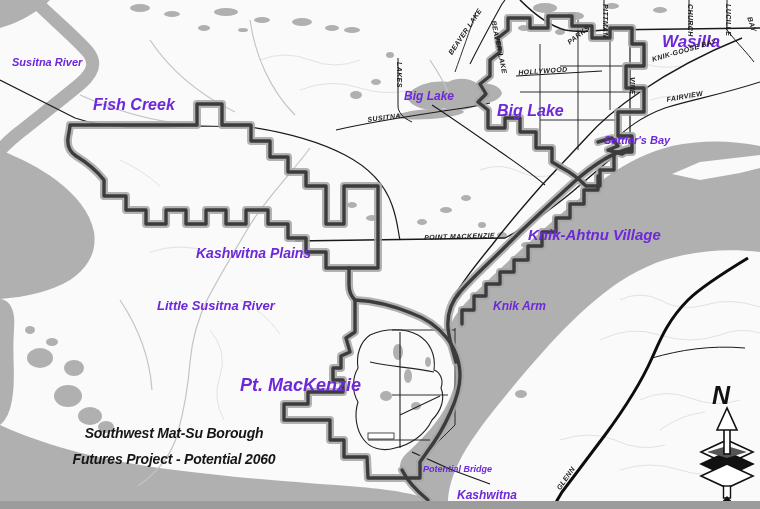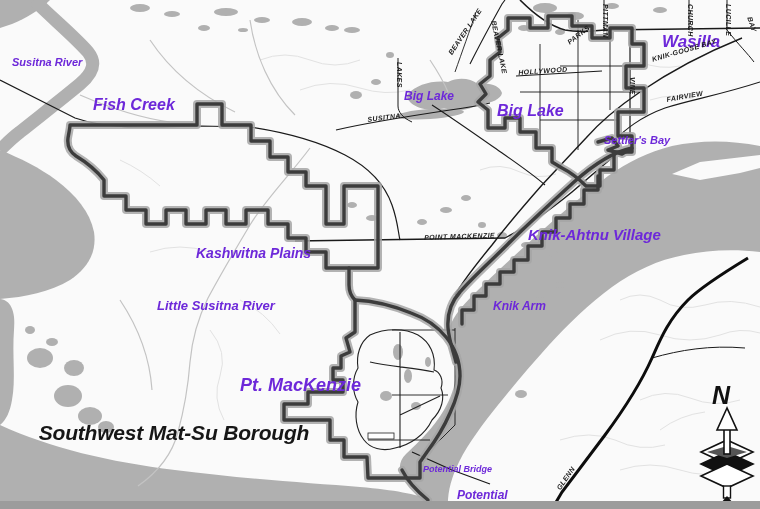--- a/index.html
+++ b/index.html
@@ -3,21 +3,21 @@
 <meta charset="utf-8">
 <style>
   html,body{margin:0;padding:0;background:#fff;}
   #stage{position:relative;width:760px;height:509px;overflow:hidden;background:#fafafa;
          font-family:"Liberation Sans",sans-serif;}
   #stage svg{position:absolute;left:0;top:0;}
   .lbl{position:absolute;white-space:nowrap;font-weight:bold;font-style:italic;
        color:#6d28d9;line-height:1;transform-origin:left top;}
   .rd{font-size:7px;letter-spacing:.4px;color:#1c1c1c;}
   #title-block{position:absolute;left:6px;top:420px;width:336px;text-align:center;
-       font-weight:bold;font-style:italic;color:#161616;font-size:21px;line-height:26px;
+       font-weight:bold;font-style:italic;color:#161616;font-size:14px;line-height:26px;
        letter-spacing:-0.2px;}
   .n-letter{position:absolute;left:712px;top:381px;font-weight:bold;font-style:italic;
        font-size:25px;color:#111;}
 </style>
 </head>
 <body>
 
 <div id="stage">
 
 <svg width="760" height="509" viewBox="0 0 760 509">
@@ -229,21 +229,21 @@
 <div class="lbl" style="left:404px;top:90px;font-size:12px;">Big Lake</div>
 <div class="lbl" style="left:497px;top:103px;font-size:16px;">Big Lake</div>
 <div class="lbl" style="left:662px;top:33px;font-size:17px;">Wasilla</div>
 <div class="lbl" style="left:604px;top:135px;font-size:11px;font-style:italic;">Settler's Bay</div>
 <div class="lbl" style="left:196px;top:246px;font-size:14px;">Kashwitna Plains</div>
 <div class="lbl" style="left:528px;top:227px;font-size:15px;">Knik-Ahtnu Village</div>
 <div class="lbl" style="left:157px;top:299px;font-size:13px;">Little Susitna River</div>
 <div class="lbl" style="left:493px;top:300px;font-size:12px;">Knik Arm</div>
 <div class="lbl" style="left:240px;top:376px;font-size:18px;">Pt. MacKenzie</div>
 <div class="lbl" style="left:423px;top:465px;font-size:9px;">Potential Bridge</div>
-<div class="lbl" style="left:457px;top:489px;font-size:12px;">Potential</div>
+<div class="lbl" style="left:457px;top:489px;font-size:12px;">Kashwitna</div>
 
 <div class="lbl rd" style="left:447px;top:52px;transform:rotate(-56deg);">BEAVER LAKE</div>
 <div class="lbl rd" style="left:497px;top:20px;transform:rotate(78deg);">BEAVER LAKE</div>
 <div class="lbl rd" style="left:403px;top:62px;transform:rotate(90deg);">LAKES</div>
 <div class="lbl rd" style="left:367px;top:116px;transform:rotate(-7deg);">SUSITNA</div>
 <div class="lbl rd" style="left:518px;top:69px;transform:rotate(-4deg);">HOLLYWOOD</div>
 <div class="lbl rd" style="left:566px;top:40px;transform:rotate(-38deg);">PARKS</div>
 <div class="lbl rd" style="left:609px;top:4px;transform:rotate(90deg);">PITTMAN</div>
 <div class="lbl rd" style="left:636px;top:77px;transform:rotate(90deg);">VINE</div>
 <div class="lbl rd" style="left:694px;top:4px;transform:rotate(90deg);">CHURCH</div>
@@ -251,15 +251,16 @@
 <div class="lbl rd" style="left:753px;top:16px;transform:rotate(72deg);">BAY</div>
 <div class="lbl rd" style="left:651px;top:56px;transform:rotate(-16deg);">KNIK-GOOSE BAY</div>
 <div class="lbl rd" style="left:666px;top:96px;transform:rotate(-10deg);">FAIRVIEW</div>
 <div class="lbl rd" style="left:424px;top:234px;transform:rotate(-2deg);">POINT MACKENZIE</div>
 <div class="lbl rd" style="left:561px;top:484px;transform:rotate(-55deg);transform-origin:left bottom;">GLENN</div>
 
 <div class="n-letter">N</div>
 
 <div id="title-block">
   <div>Southwest Mat-Su Borough</div>
+  <div>Futures Project - Potential 2060</div>
 </div>
 
 </div>
 
 </body></html>

